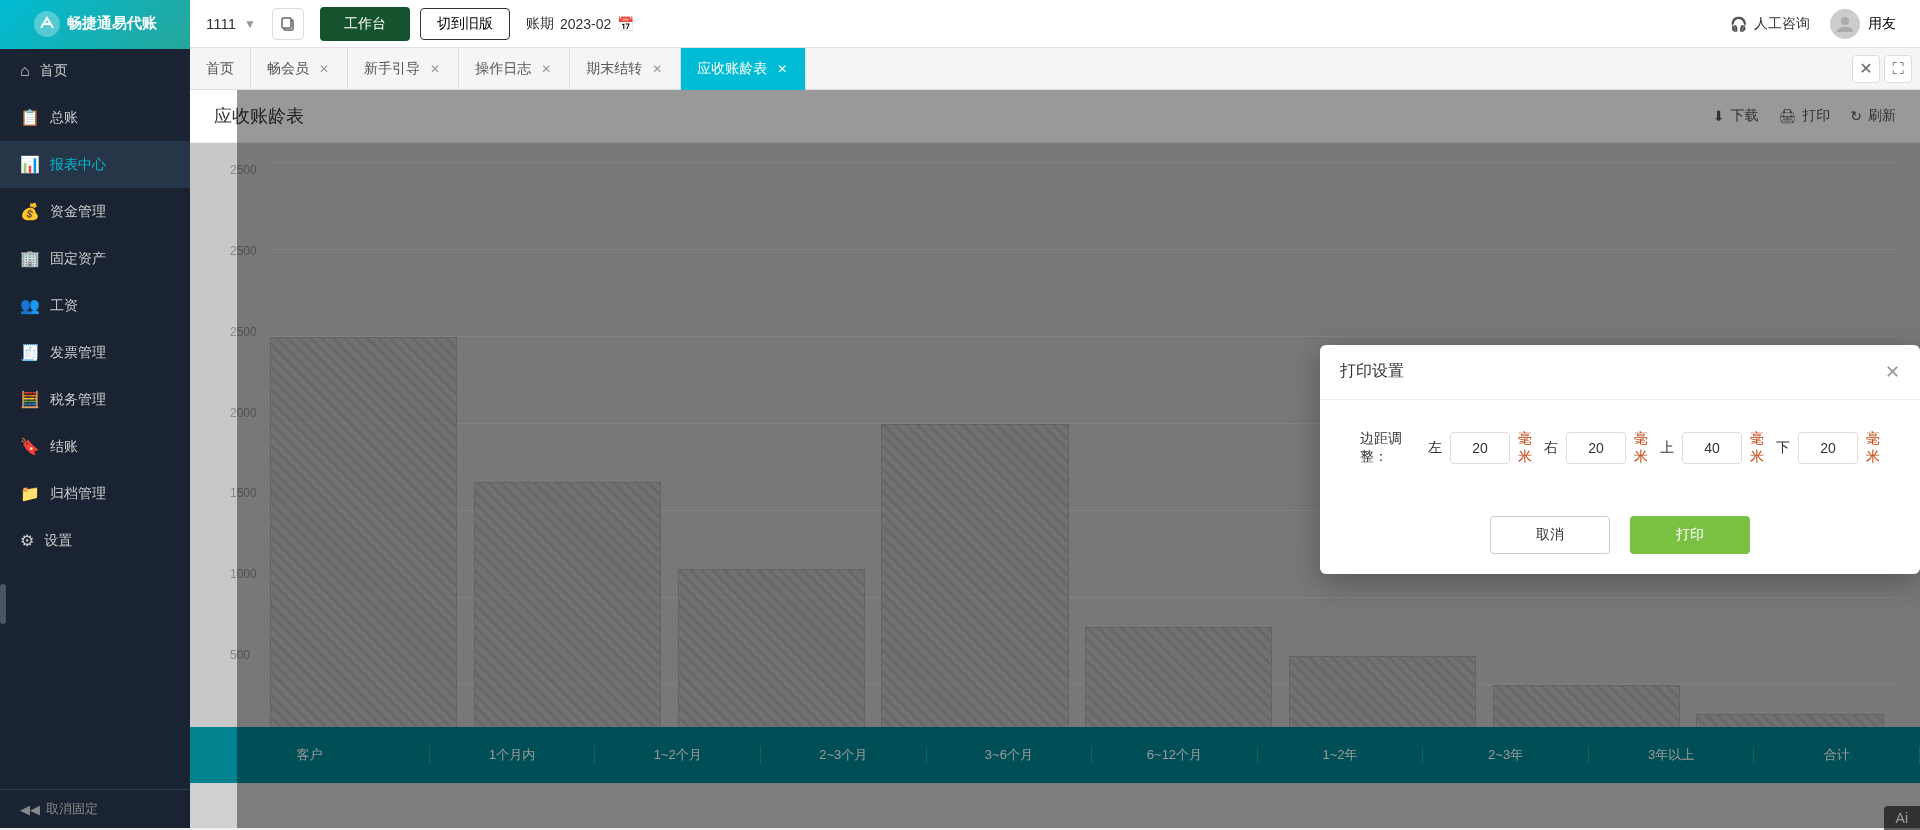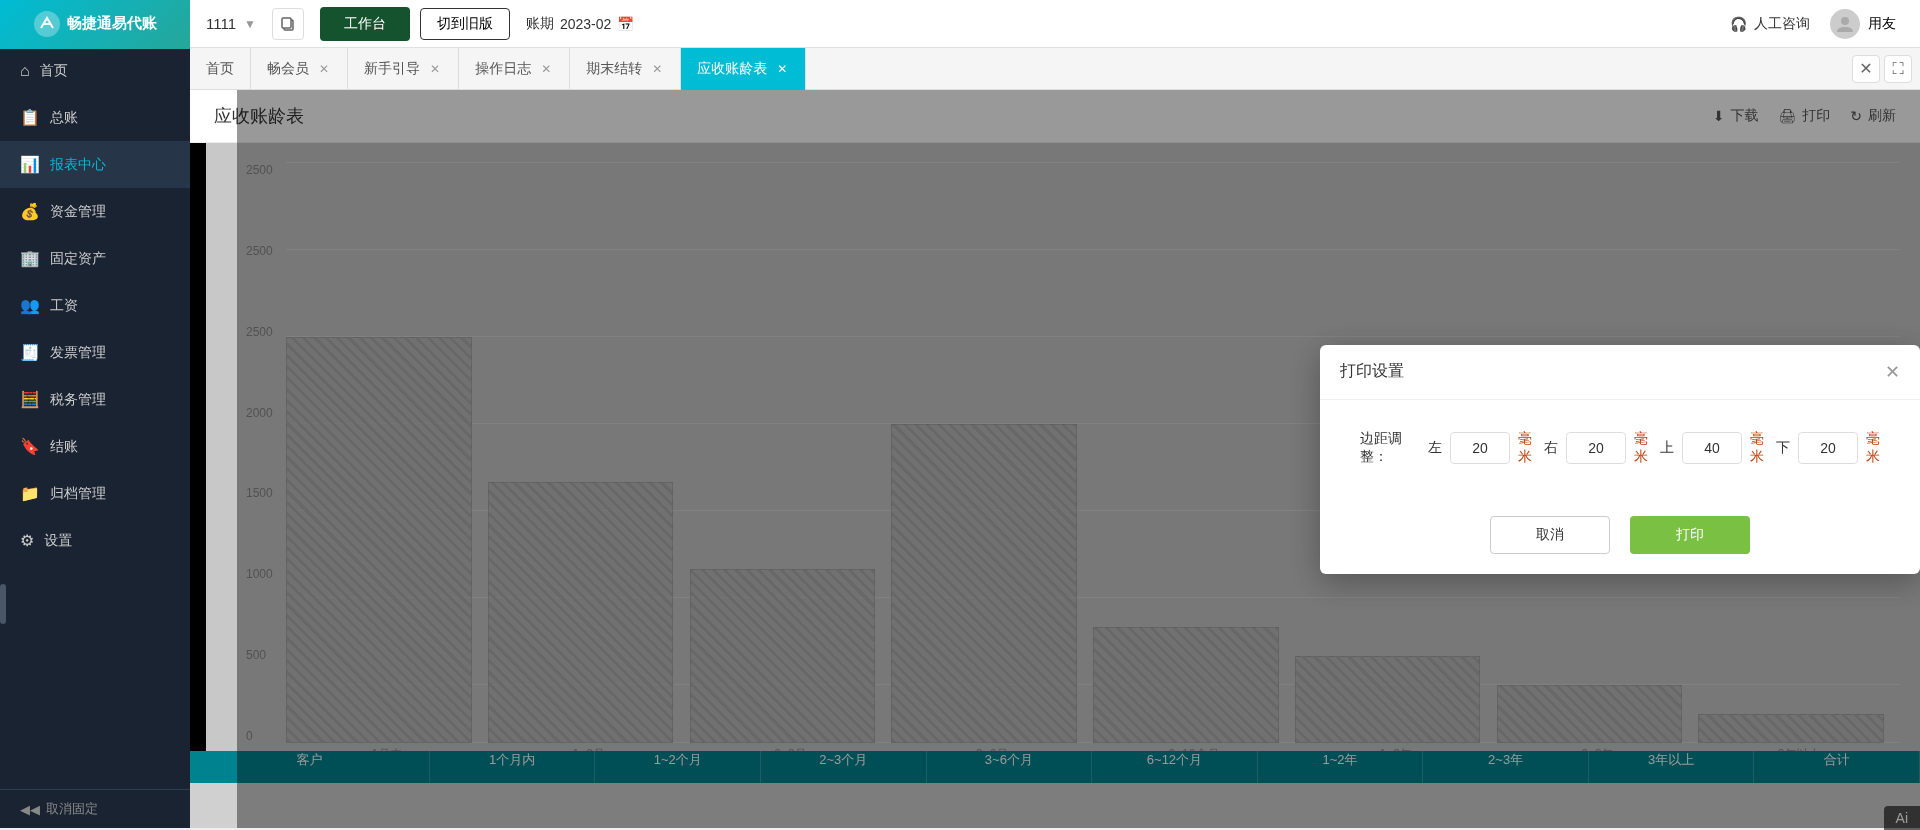--- a/index.html
+++ b/index.html
@@ -240,33 +240,33 @@
       align-items: center;
       gap: 20px;
     }
     .action-btn {
       display: flex; align-items: center; gap: 6px;
       color: #555; font-size: 14px; cursor: pointer;
     }
 
     
     .chart-area {
-      background: #000000;
+      background: #be185d;
       flex: 1;
       position: relative;
       height: calc(100% - 58px - 40px);
       overflow: hidden;
-      padding-left: 16px;
     }
 
     
     .table-header {
-      height: 32px;
+      height: 56px;
       background: #00838f;
       display: flex;
+      align-items: center;
       position: absolute;
       bottom: 0;
       left: 0;
       right: 0;
     }
     .th-cell {
       flex: 1;
       text-align: center;
       color: white;
       font-size: 13px;

